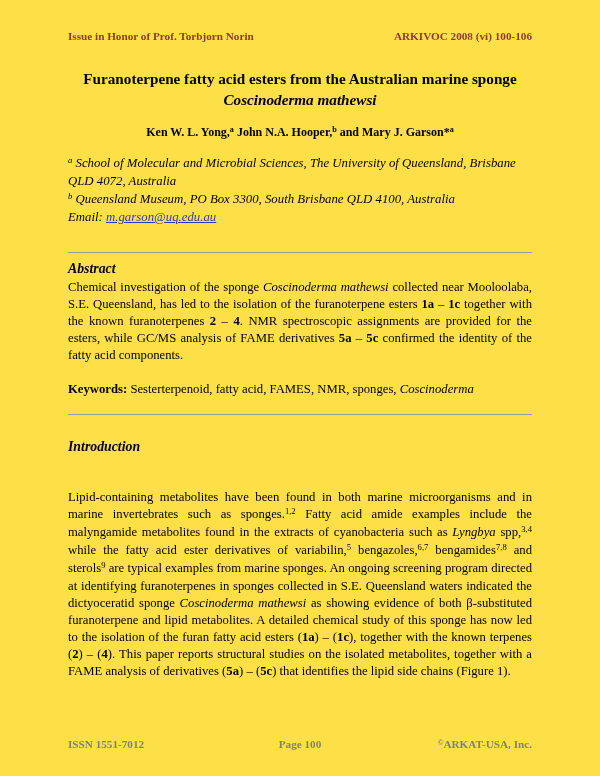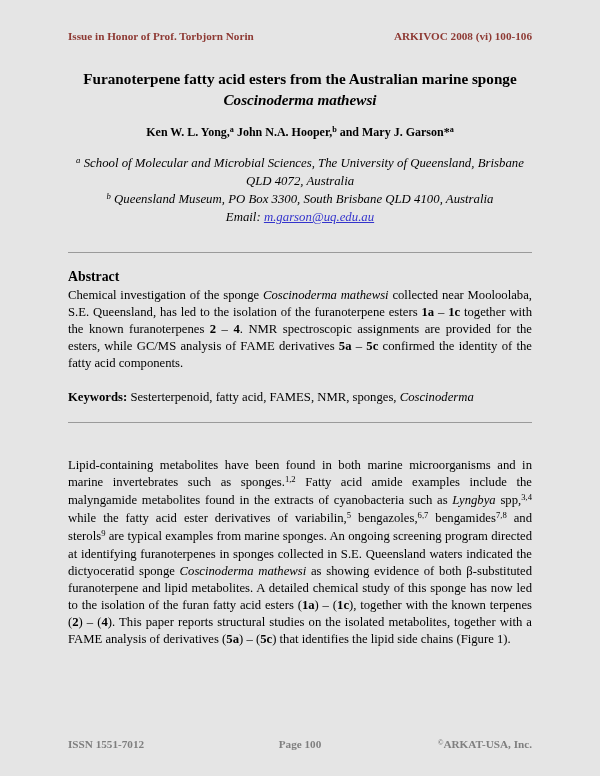--- a/index.html
+++ b/index.html
@@ -1,41 +1,41 @@
 <!DOCTYPE html>
 <html style="--c-header: #8e3a34; --c-footer: #7f7f7f; --c-link: #3333cc; --c-rule: #9a9a9a;"><head>
 <meta charset="utf-8">
 <style>
   html, body { margin:0; padding:0; background:#ffffff; }
   .page {
     width:600px; height:776px; box-sizing:border-box;
     margin:0 auto; position:relative; overflow:hidden;
-    background:#e5e5e5; color:#000;
+    background:#fde047; color:#000;
     font-family:"Liberation Serif", serif;
     padding:30px 68px 0;
   }
   .header {
     display:flex; justify-content:space-between;
     font-weight:bold; font-size:11.2px; color:var(--c-header,#8e3a34);
   }
   .title {
     margin:26px 0 0; text-align:center;
     font-size:15.2px; font-weight:bold; line-height:1.4;
   }
   .title em { font-style:italic; }
   .authors { margin:14px 0 0; text-align:center; font-weight:bold; font-size:12px; }
   .affiliations {
-    margin:14px 0 0; text-align:center; font-style:italic;
+    margin:14px 0 0; text-align:left; font-style:italic;
     font-size:12.8px; line-height:1.42;
   }
   .email-link { color:var(--c-link,#3333cc); text-decoration:underline; cursor:pointer; }
   .dedication { margin:17px 0 0; text-align:center; font-weight:bold; font-size:12.8px; }
   .rule { border:0; border-top:1px solid var(--c-rule,#9a9a9a); margin:26px 0 0; }
   .rule.second { margin-top:16px; }
-  .section-heading { margin:16px 0 0; font-size:13.8px; font-weight:bold; }
+  .section-heading { margin:8px 0 0; font-size:13.8px; font-weight:bold;font-style:italic; }
   .section-heading.intro { margin-top:24px; }
   .body-text { margin:2px 0 0; font-size:12.7px; line-height:17px; text-align:justify; }
   .body-text.intro { margin-top:34px; }
   .keywords { margin:17px 0 0; font-size:12.7px; line-height:17px; }
   .footer {
     position:absolute; left:68px; right:68px; bottom:26px;
     display:flex; font-weight:bold; font-size:11.2px; color:var(--c-footer,#7f7f7f);
   }
   .footer > span { flex:1; }
   .footer .center { text-align:center; }
@@ -70,20 +70,21 @@
 
   <hr class="rule">
 
   <h2 class="section-heading">Abstract</h2>
   <p class="body-text"><span>Chemical investigation of the sponge </span><span class="seg-i">Coscinoderma mathewsi</span><span> collected near Mooloolaba, S.E. Queensland, has led to the isolation of the furanoterpene esters </span><span class="seg-b">1a</span><span> – </span><span class="seg-b">1c</span><span> together with the known furanoterpenes </span><span class="seg-b">2</span><span> – </span><span class="seg-b">4</span><span>. NMR spectroscopic assignments are provided for the esters, while GC/MS analysis of FAME derivatives </span><span class="seg-b">5a</span><span> – </span><span class="seg-b">5c</span><span> confirmed the identity of the fatty acid components.</span></p>
 
   <p class="keywords"><span class="seg-b">Keywords: </span><span>Sesterterpenoid, fatty acid, FAMES, NMR, sponges, </span><span class="seg-i">Coscinoderma</span></p>
 
   <hr class="rule second">
 
+  <h2 class="section-heading intro">Introduction</h2>
   <p class="body-text intro"><span>Lipid-containing metabolites have been found in both marine microorganisms and in marine invertebrates such as sponges.</span><span class="seg-sup">1,2</span><span> Fatty acid amide examples include the malyngamide metabolites found in the extracts of cyanobacteria such as </span><span class="seg-i">Lyngbya</span><span> spp,</span><span class="seg-sup">3,4</span><span> while the fatty acid ester derivatives of variabilin,</span><span class="seg-sup">5</span><span> bengazoles,</span><span class="seg-sup">6,7</span><span> bengamides</span><span class="seg-sup">7,8</span><span> and sterols</span><span class="seg-sup">9</span><span> are typical examples from marine sponges. An ongoing screening program directed at identifying furanoterpenes in sponges collected in S.E. Queensland waters indicated the dictyoceratid sponge </span><span class="seg-i">Coscinoderma mathewsi</span><span> as showing evidence of both β-substituted furanoterpene and lipid metabolites. A detailed chemical study of this sponge has now led to the isolation of the furan fatty acid esters (</span><span class="seg-b">1a</span><span>) – (</span><span class="seg-b">1c</span><span>), together with the known terpenes (</span><span class="seg-b">2</span><span>) – (</span><span class="seg-b">4</span><span>). This paper reports structural studies on the isolated metabolites, together with a FAME analysis of derivatives (</span><span class="seg-b">5a</span><span>) – (</span><span class="seg-b">5c</span><span>) that identifies the lipid side chains (Figure 1).</span></p>
 
   <div class="footer">
     <span>ISSN 1551-7012</span>
     <span class="center">Page 100</span>
     <span class="right"><span class="seg-sup">©</span><span>ARKAT-USA, Inc.</span></span>
   </div>
 
 </div>
 

